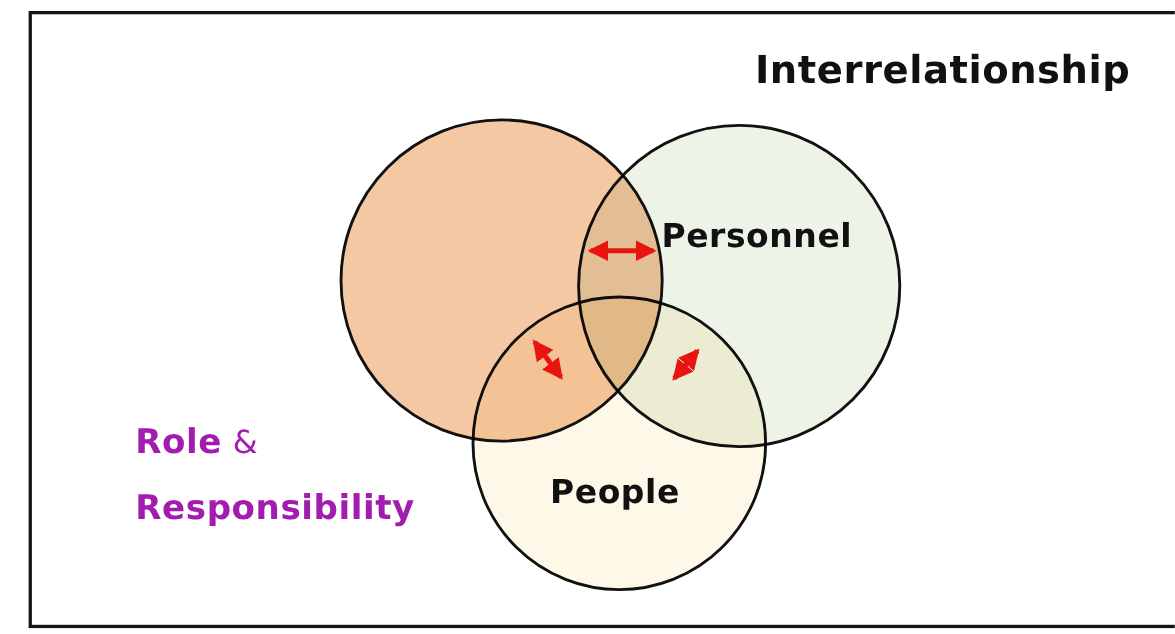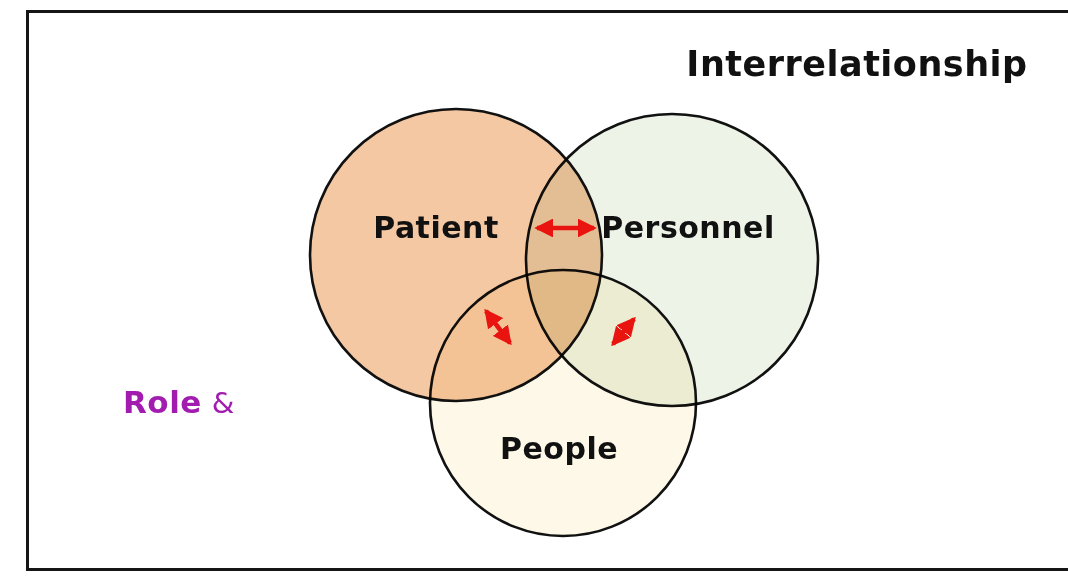--- a/index.html
+++ b/index.html
@@ -56,21 +56,21 @@
     font-size: 35px;
     font-weight: 700;
     letter-spacing: 0.5px;
   }
   .set-label {
     font-size: 30px;
     font-weight: 700;
     letter-spacing: 0.5px;
   }
   .set-label.patient   { left: 420px; top: 227px; }
-  .set-label.personnel { left: 672px; top: 227px; }
+  .set-label.personnel { left: 672px; top: 215px; }
   .set-label.people    { left: 543px; top: 448px; }
   .side-caption {
     position: absolute;
     left: 107px;
     top: 372px;
     transform: none;
     text-align: left;
     line-height: 60px;
     font-size: 31px;
     color: #a21caf;
@@ -100,23 +100,23 @@
 
     <g class="arrows">
       <line x1="521" y1="228" x2="578" y2="228" stroke="#e9140f"></line>
       <line x1="470" y1="311" x2="494" y2="343" stroke="#e9140f"></line>
       <line x1="618" y1="319" x2="597" y2="344" stroke="#e9140f"></line>
     </g>
   </svg>
 
   <div class="label title">Interrelationship</div>
 
-  <div class="label set-label patient">Patient</div>
 
   <div class="label set-label personnel">Personnel</div>
 
   <div class="label set-label people">People</div>
 
   <div class="side-caption">
     <div><span class="bold">Role</span> <span class="amp">&amp;</span></div>
+    <div class="bold">Responsibility</div>
   </div>
 
 </div>
 
 </body></html>

